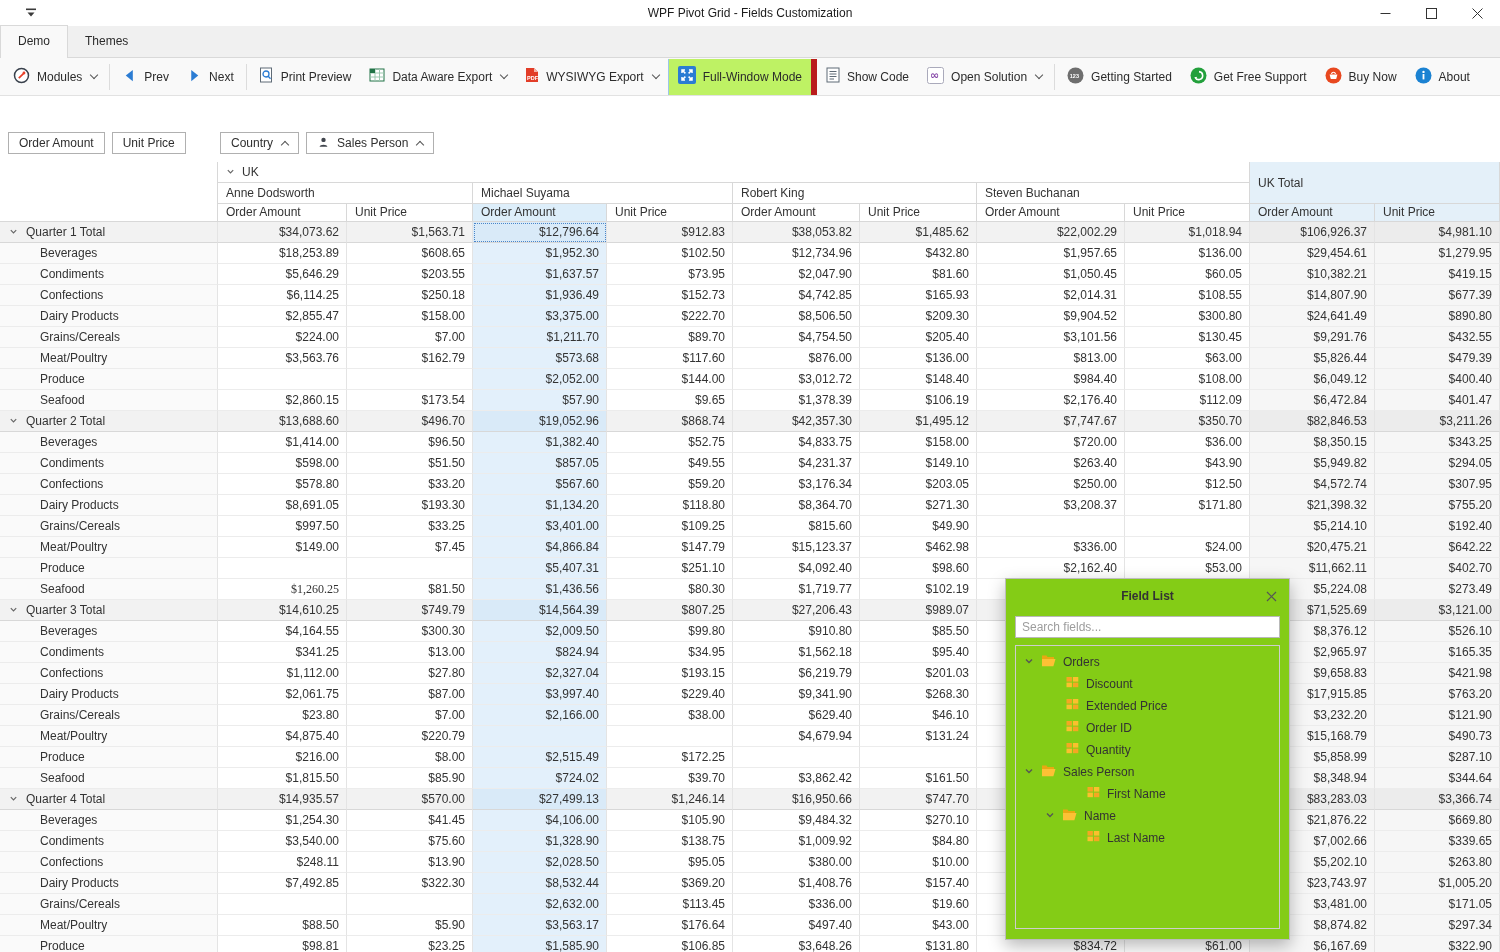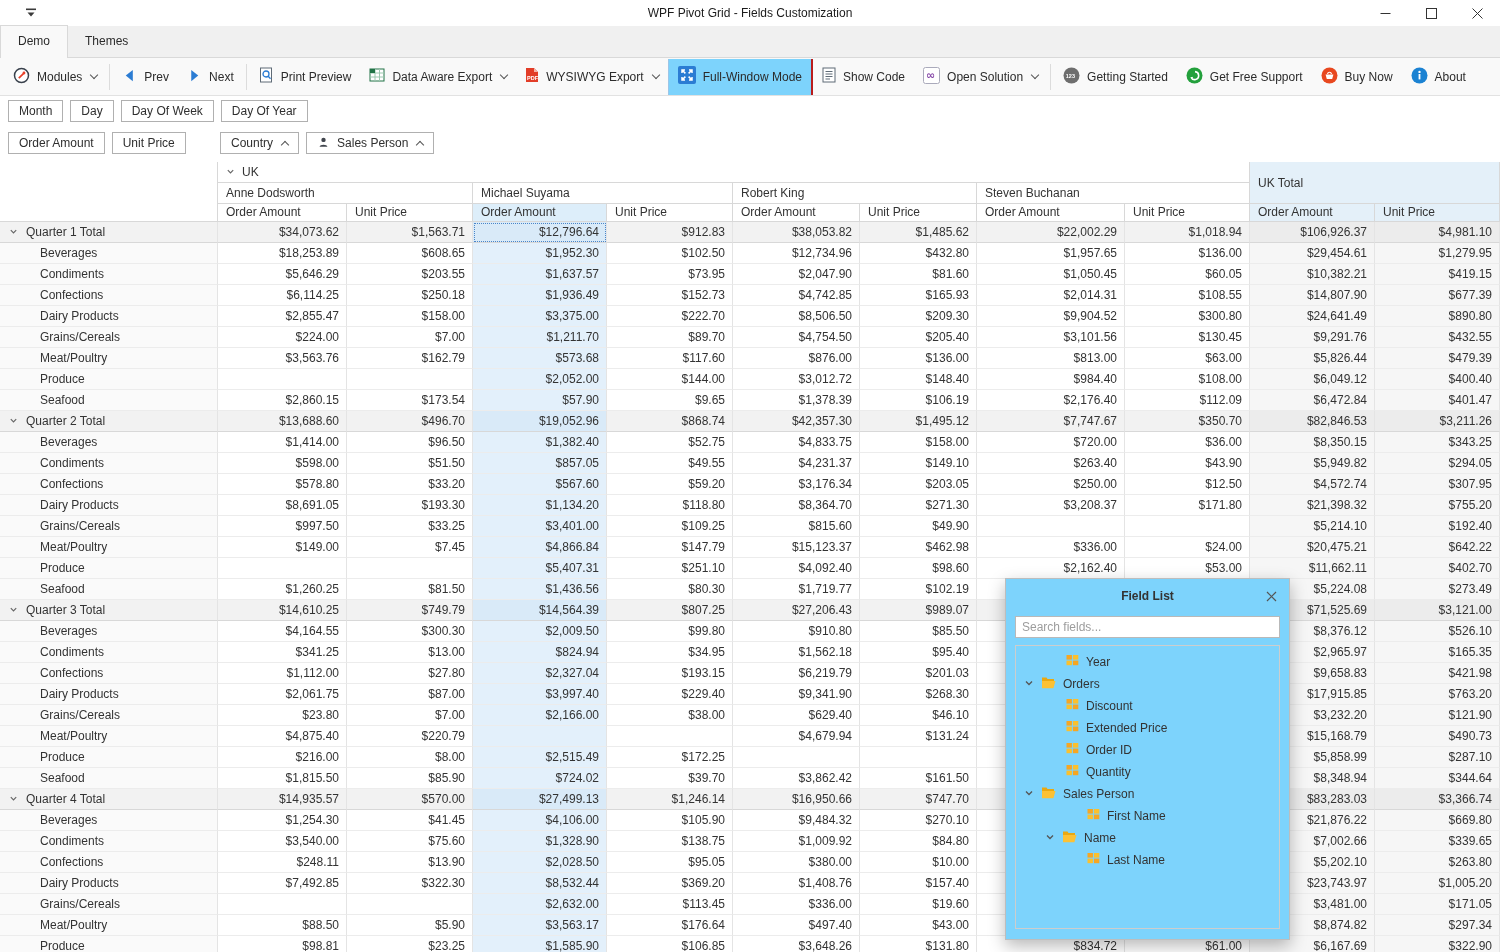--- a/index.html
+++ b/index.html
@@ -16,21 +16,21 @@
   
   .tabstrip{position:absolute;top:26px;left:0;width:1500px;height:32px;background:#f0f0f0;
             border-bottom:1px solid #d9d9d9;display:flex;align-items:flex-end;box-sizing:border-box;}
   .tab{height:31px;line-height:31px;padding:0 17px;color:#2b2b2b;}
   .tab.active{background:#f9f9f9;border:1px solid #d9d9d9;border-bottom:none;margin-bottom:-1px;height:32px;}
 
   
   .toolbar{position:absolute;top:58px;left:0;width:1500px;height:38px;background:#f9f9f9;
            border-bottom:1px solid #e2e2e2;display:flex;align-items:center;padding-left:4px;box-sizing:border-box;}
   .titem{display:flex;align-items:center;gap:7px;padding:0 9px;height:36px;white-space:nowrap;color:#2b2b2b;}
-  .titem.active{background:#7dd3fc;border-left:1px solid #9cc6e8;border-right:2px solid #b91c1c;box-sizing:border-box;justify-content:flex-end;}
+  .titem.active{background:#bef264;border-left:1px solid #9cc6e8;border-right:6px solid #b91c1c;box-sizing:border-box;justify-content:flex-end;}
   .tsep{width:1px;height:26px;background:#dcdcdc;margin:0 3px;}
   .cdown{display:inline-block;width:5px;height:5px;border-right:1.3px solid #555;border-bottom:1.3px solid #555;
          transform:rotate(45deg);margin-left:2px;margin-top:-3px;}
   .cup{display:inline-block;width:5px;height:5px;border-right:1.3px solid #555;border-bottom:1.3px solid #555;
        transform:rotate(225deg);margin-left:9px;margin-top:3px;}
 
   
   .frow{position:absolute;display:flex;gap:7px;}
   .fbtn{display:inline-flex;align-items:center;background:#fff;border:1px solid #b0b0b0;height:22px;
         padding:0 10px;color:#2f2f2f;box-sizing:border-box;white-space:nowrap;}
@@ -56,21 +56,21 @@
   .pc.label{background:#fafafa;padding-left:40px;}
   .prow.trow .pc{background:#f2f2f2;border-bottom-color:#d8d8d8;}
   .prow.trow .pc.label{padding-left:9px;display:flex;align-items:center;gap:8px;}
   .pc.hl{background:#e3f0fb;}
   .prow.trow .pc.hl{background:#d9eaf8;}
   .pc.tot{background:#f6f6f6;}
   .prow.trow .pc.tot{background:#ececec;}
   .pc.sel{outline:1px dotted #4a85c8;outline-offset:-2px;background:#d7e9f8;}
 
   
-  .flist{position:absolute;left:1005px;top:578px;width:285px;height:362px;background:#7dd3fc;
+  .flist{position:absolute;left:1005px;top:578px;width:285px;height:362px;background:#84cc16;
          border:1px solid #bdbdbd;box-shadow:0 6px 16px rgba(0,0,0,.28);z-index:10;box-sizing:border-box;}
   .flist-title{height:34px;display:flex;align-items:center;justify-content:center;font-weight:bold;color:#333;}
   .flist-close{position:absolute;right:10px;top:9px;width:16px;height:16px;display:flex;align-items:center;justify-content:center;}
   .fsearch{position:absolute;left:9px;right:9px;top:37px;height:22px;border:1px solid #b9b9b9;
            padding:0 6px;font:12px "Liberation Sans",sans-serif;color:#333;box-sizing:border-box;}
   .fsearch::placeholder{color:#9d9d9d;}
   .ftree{position:absolute;left:9px;right:9px;top:66px;bottom:10px;border:1px solid #cdcdcd;
          overflow:hidden;padding-top:5px;box-sizing:border-box;}
   .fitem{height:22px;display:flex;align-items:center;gap:7px;color:#333;white-space:nowrap;}
 </style>
@@ -215,26 +215,20 @@
     <div class="titem">
       <span><svg width="17" height="17" viewBox="0 0 17 17">
             <circle cx="8.5" cy="8.5" r="8" fill="#1b82d2"></circle>
             <circle cx="8.5" cy="4.9" r="1.2" fill="#fff"></circle>
             <rect x="7.6" y="7" width="1.8" height="5.4" fill="#fff"></rect>
           </svg></span>
       <span>About</span>
     </div>
   </div>
 
-  <div class="frow" style="top:100px;left:8px;">
-    <div class="fbtn">Month</div>
-    <div class="fbtn">Day</div>
-    <div class="fbtn">Day Of Week</div>
-    <div class="fbtn">Day Of Year</div>
-  </div>
   <div class="frow" style="top:132px;left:8px;">
     <div class="fbtn">Order Amount</div>
     <div class="fbtn">Unit Price</div>
   </div>
   <div class="frow" style="top:132px;left:220px;">
     <div class="fbtn">
       <span>Country</span>
       <span class="cup"></span>
     </div>
     <div class="fbtn">
@@ -514,21 +508,21 @@
         <div class="pc num" style="width: 126px;">$251.10</div>
         <div class="pc num" style="width: 127px;">$4,092.40</div>
         <div class="pc num" style="width: 117px;">$98.60</div>
         <div class="pc num" style="width: 148px;">$2,162.40</div>
         <div class="pc num" style="width: 125px;">$53.00</div>
         <div class="pc num tot" style="width: 125px;">$11,662.11</div>
         <div class="pc num tot" style="width: 125px;">$402.70</div>
       </div>
       <div class="prow">
         <div class="pc label" style="width: 218px;">Seafood</div>
-        <div class="pc num" style="width: 129px;">$1,260.25</div>
+        <div class="pc num" style="width: 129px; font-family: Liberation Serif, serif;">$1,260.25</div>
         <div class="pc num" style="width: 126px;">$81.50</div>
         <div class="pc num hl" style="width: 134px;">$1,436.56</div>
         <div class="pc num" style="width: 126px;">$80.30</div>
         <div class="pc num" style="width: 127px;">$1,719.77</div>
         <div class="pc num" style="width: 117px;">$102.19</div>
         <div class="pc num" style="width: 148px;"></div>
         <div class="pc num" style="width: 125px;"></div>
         <div class="pc num tot" style="width: 125px;">$5,224.08</div>
         <div class="pc num tot" style="width: 125px;">$273.49</div>
       </div>
@@ -767,73 +761,64 @@
 
   <div class="flist">
     <div class="flist-title">Field List</div>
     <div class="flist-close">
       <svg width="11" height="11" viewBox="0 0 11 11">
           <path d="M1 1 L10 10 M10 1 L1 10" stroke="#555" stroke-width="1.2"></path>
         </svg>
     </div>
     <input class="fsearch" placeholder="Search fields..." style="">
     <div class="ftree" id="ftree">
+        <div class="fitem" style="padding-left: 8px;">
+          <span><svg width="10" height="10" viewBox="0 0 10 10">
+              <polyline points="2,3.5 5,6.5 8,3.5" fill="none" stroke="#555" stroke-width="1.3"></polyline>
+            </svg></span>
+          <span><svg width="15" height="13" viewBox="0 0 15 13">
+              <path d="M1 1.5 h4.5 l1 1.6 H13 V4.9 H1 Z" fill="#e9a812"></path>
+              <path d="M1 4.9 H14.5 L12.4 12.2 H1 Z" fill="#fcc135"></path>
+            </svg></span>
+          <span>Orders</span>
+        </div>
         <div class="fitem" style="padding-left: 50px;">
           <span><svg width="13" height="13" viewBox="0 0 13 13">
               <rect x="0.5" y="1" width="5.4" height="4.6" fill="#f6a623"></rect>
               <rect x="6.9" y="1" width="5.4" height="4.6" fill="#fbc02d"></rect>
               <rect x="0.5" y="6.6" width="5.4" height="4.6" fill="#fbc02d"></rect>
               <rect x="6.9" y="6.6" width="5.4" height="4.6" fill="#f6a623"></rect>
             </svg></span>
-          <span>Year</span>
-        </div>
-        <div class="fitem" style="padding-left: 8px;">
-          <span><svg width="10" height="10" viewBox="0 0 10 10">
-              <polyline points="2,3.5 5,6.5 8,3.5" fill="none" stroke="#555" stroke-width="1.3"></polyline>
-            </svg></span>
-          <span><svg width="15" height="13" viewBox="0 0 15 13">
-              <path d="M1 1.5 h4.5 l1 1.6 H13 V4.9 H1 Z" fill="#e9a812"></path>
-              <path d="M1 4.9 H14.5 L12.4 12.2 H1 Z" fill="#fcc135"></path>
-            </svg></span>
-          <span>Orders</span>
+          <span>Discount</span>
         </div>
         <div class="fitem" style="padding-left: 50px;">
           <span><svg width="13" height="13" viewBox="0 0 13 13">
               <rect x="0.5" y="1" width="5.4" height="4.6" fill="#f6a623"></rect>
               <rect x="6.9" y="1" width="5.4" height="4.6" fill="#fbc02d"></rect>
               <rect x="0.5" y="6.6" width="5.4" height="4.6" fill="#fbc02d"></rect>
               <rect x="6.9" y="6.6" width="5.4" height="4.6" fill="#f6a623"></rect>
             </svg></span>
-          <span>Discount</span>
+          <span>Extended Price</span>
         </div>
         <div class="fitem" style="padding-left: 50px;">
           <span><svg width="13" height="13" viewBox="0 0 13 13">
               <rect x="0.5" y="1" width="5.4" height="4.6" fill="#f6a623"></rect>
               <rect x="6.9" y="1" width="5.4" height="4.6" fill="#fbc02d"></rect>
               <rect x="0.5" y="6.6" width="5.4" height="4.6" fill="#fbc02d"></rect>
               <rect x="6.9" y="6.6" width="5.4" height="4.6" fill="#f6a623"></rect>
             </svg></span>
-          <span>Extended Price</span>
+          <span>Order ID</span>
         </div>
         <div class="fitem" style="padding-left: 50px;">
           <span><svg width="13" height="13" viewBox="0 0 13 13">
               <rect x="0.5" y="1" width="5.4" height="4.6" fill="#f6a623"></rect>
               <rect x="6.9" y="1" width="5.4" height="4.6" fill="#fbc02d"></rect>
               <rect x="0.5" y="6.6" width="5.4" height="4.6" fill="#fbc02d"></rect>
               <rect x="6.9" y="6.6" width="5.4" height="4.6" fill="#f6a623"></rect>
             </svg></span>
-          <span>Order ID</span>
-        </div>
-        <div class="fitem" style="padding-left: 50px;">
-          <span><svg width="13" height="13" viewBox="0 0 13 13">
-              <rect x="0.5" y="1" width="5.4" height="4.6" fill="#f6a623"></rect>
-              <rect x="6.9" y="1" width="5.4" height="4.6" fill="#fbc02d"></rect>
-              <rect x="0.5" y="6.6" width="5.4" height="4.6" fill="#fbc02d"></rect>
-              <rect x="6.9" y="6.6" width="5.4" height="4.6" fill="#f6a623"></rect>
-            </svg></span>
           <span>Quantity</span>
         </div>
         <div class="fitem" style="padding-left: 8px;">
           <span><svg width="10" height="10" viewBox="0 0 10 10">
               <polyline points="2,3.5 5,6.5 8,3.5" fill="none" stroke="#555" stroke-width="1.3"></polyline>
             </svg></span>
           <span><svg width="15" height="13" viewBox="0 0 15 13">
               <path d="M1 1.5 h4.5 l1 1.6 H13 V4.9 H1 Z" fill="#e9a812"></path>
               <path d="M1 4.9 H14.5 L12.4 12.2 H1 Z" fill="#fcc135"></path>
             </svg></span>

